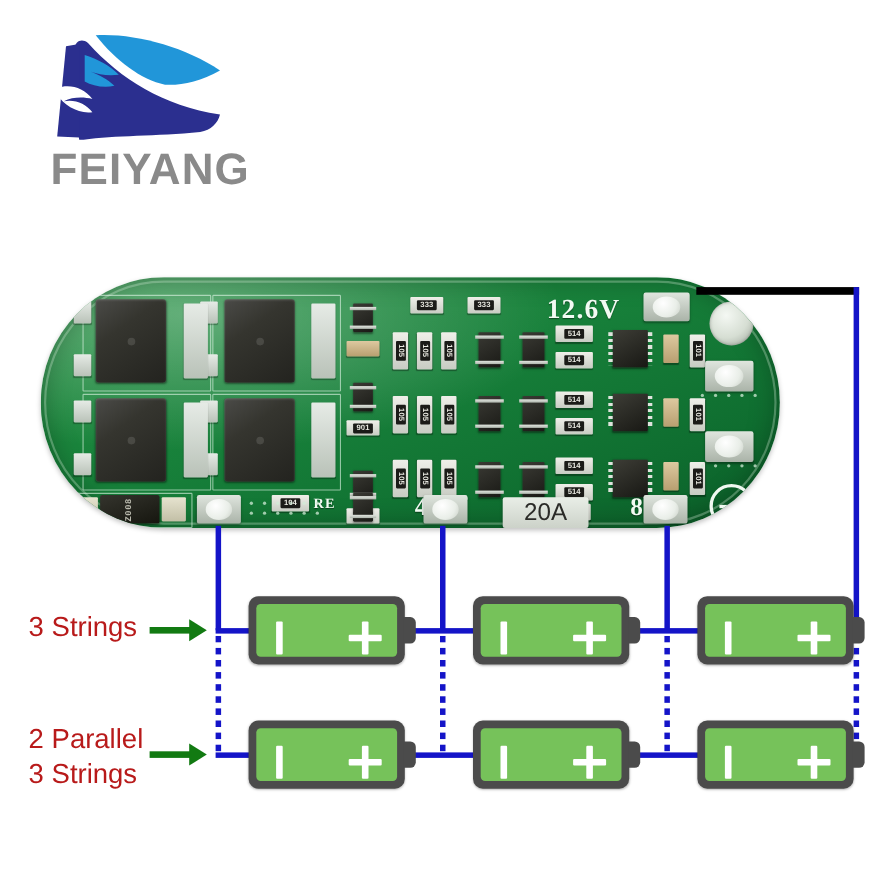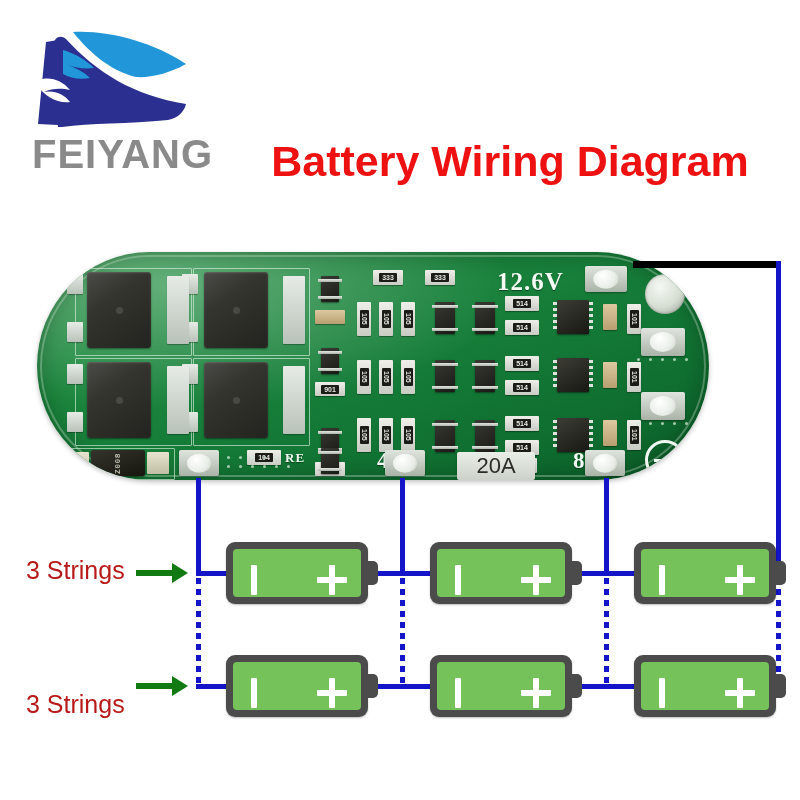--- a/index.html
+++ b/index.html
@@ -2,21 +2,21 @@
 <html><head>
 <meta charset="utf-8">
 <title>BMS Wiring Diagram</title>
 <style>
   html,body{margin:0;padding:0;background:#fff;}
   body{width:800px;height:800px;position:relative;overflow:hidden;
        font-family:"Liberation Sans","DejaVu Sans",sans-serif;}
   .stage{position:absolute;left:0;top:0;width:800px;height:800px;background:#ffffff;}
 
   
-  .logo{position:absolute;left:18px;top:28px;width:215px;height:150px;}
+  .logo{position:absolute;left:32px;top:28px;width:215px;height:150px;}
   .logo svg{display:block;}
   .logo-word{position:absolute;left:14px;top:104px;font-size:40px;font-weight:bold;
              letter-spacing:1px;color:#8a8a8a;font-family:"Liberation Sans",sans-serif;}
 
   
   .title-main{position:absolute;left:236px;top:62px;width:548px;text-align:center;
      font-size:50px;font-weight:bold;color:#22c032;letter-spacing:0px;
      font-family:"Liberation Sans",sans-serif;line-height:1;}
   .title-sub{position:absolute;left:236px;top:140px;width:548px;text-align:center;
      font-size:43px;font-weight:bold;color:#ee1111;
@@ -122,21 +122,20 @@
     <svg width="215" height="100" viewBox="0 0 215 100">
       <path d="M55 4 C90 2 135 14 168 36 C150 46 132 50 118 49 C96 44 74 28 55 4 Z" fill="#2196d9"></path>
       <path d="M40 99 C36 70 34 42 36 16 C36 10 42 6 48 11 C78 44 116 68 168 76 C166 84 160 90 150 92 C110 96 72 95 44 99 Z" fill="#2b2f8f"></path>
       <path d="M20 96 L28 14 L40 12 L40 97 Z" fill="#2b2f8f"></path>
       <path d="M45 22 C58 26 68 32 76 40 C66 41 58 40 50 37 C58 40 66 44 72 50 C62 52 52 50 45 46 Z" fill="#2196d9"></path>
       <path d="M20 52 C32 48 44 52 52 62 C44 60 34 60 26 64 C36 62 46 66 52 74 C40 76 26 68 20 58 Z" fill="#ffffff"></path>
     </svg>
     <div class="logo-word">FEIYANG</div>
   </div>
 
-  <div class="title-sub">Battery Wiring Diagram</div>
 
   <div class="pcb">
     <div class="pcb-body">
       <div class="pcb-edge"></div>
 
       <div class="silk-rect" style="left:38px;top:16px;width:115px;height:86px;"></div>
       <div class="silk-rect" style="left:156px;top:16px;width:115px;height:86px;"></div>
       <div class="silk-rect" style="left:38px;top:106px;width:115px;height:86px;"></div>
       <div class="silk-rect" style="left:156px;top:106px;width:115px;height:86px;"></div>
 
@@ -398,19 +397,20 @@
       <div class="batt-plus"></div>
     </div>
   </div>
 
   <div class="ann" style="left:26px;top:556px;">3 Strings</div>
   <div class="arrow" style="left:136px;top:563px;width:54px;">
     <div class="shaft"></div>
       <div class="head"></div>
   </div>
 
+  <div class="ann" style="left:26px;top:658px;">2 Parallel</div>
   <div class="ann" style="left:26px;top:690px;">3 Strings</div>
   <div class="arrow" style="left:136px;top:676px;width:54px;">
     <div class="shaft"></div>
       <div class="head"></div>
   </div>
 
 </div>
 
 </body></html>

